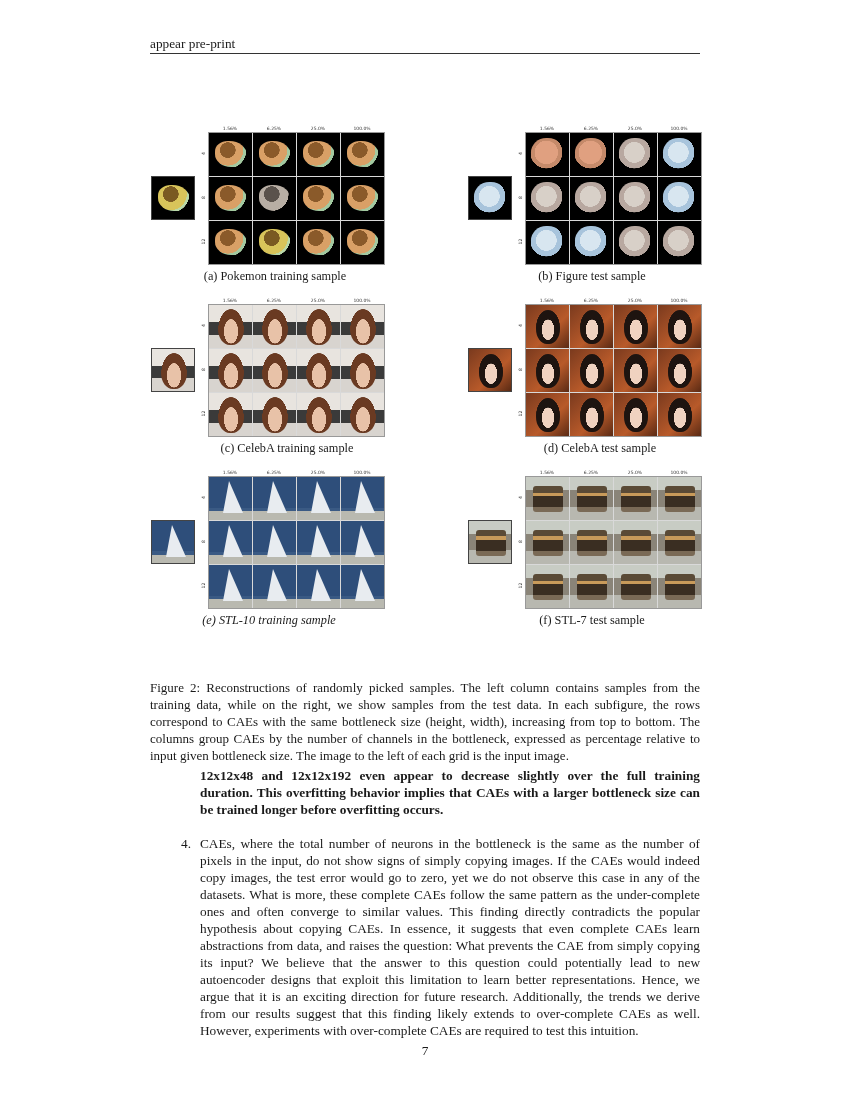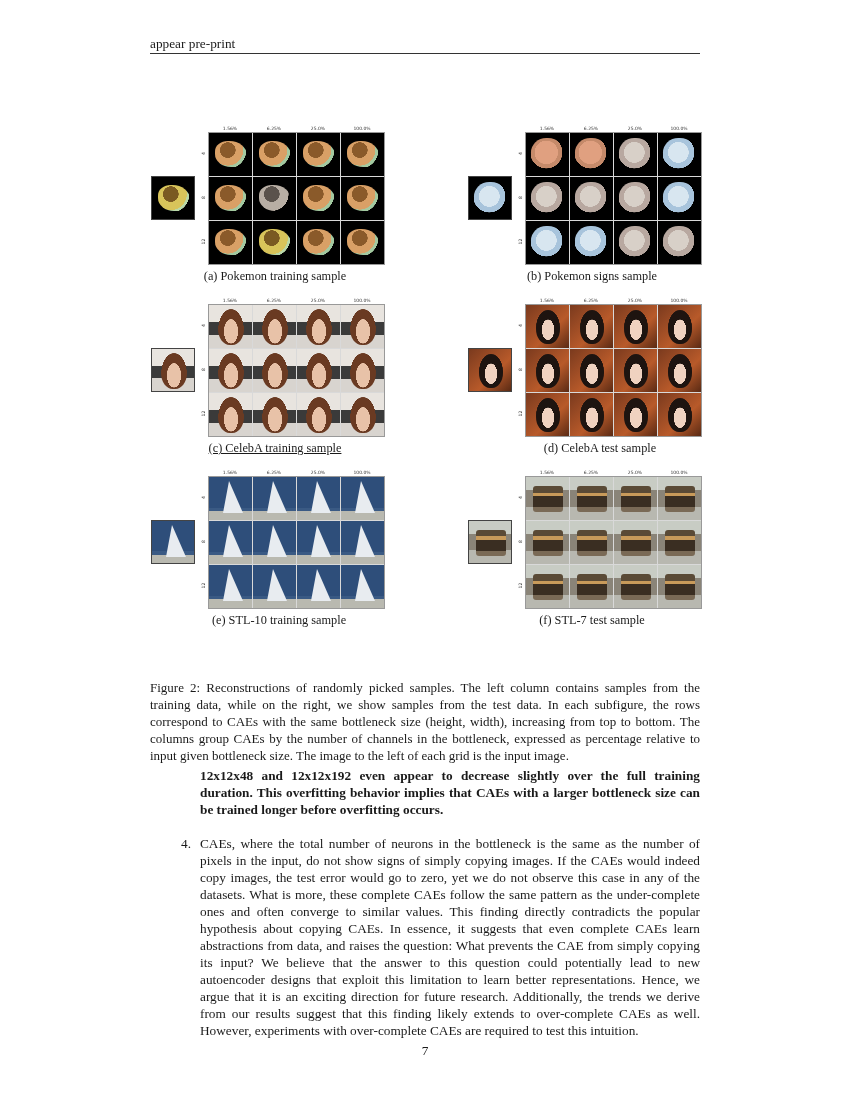--- a/index.html
+++ b/index.html
@@ -95,21 +95,21 @@
     <div class="cell pk-test blue"></div>
     <div class="cell pk-test pale"></div>
     <div class="cell pk-test pale"></div>
     <div class="cell pk-test pale"></div>
     <div class="cell pk-test blue"></div>
     <div class="cell pk-test blue"></div>
     <div class="cell pk-test blue"></div>
     <div class="cell pk-test pale"></div>
     <div class="cell pk-test pale"></div>
   </div>
-  <div class="subcaption" style="left:452px;top:269px;">(b) Pokemon signs sample</div>
+  <div class="subcaption" style="left:452px;top:269px;">(b) Figure test sample</div>
 </div>
 
 <div>
   <div class="input-img celeb-train" style="left:151px;top:348px;"></div>
   <div class="col-labels" style="left:208px;top:298px;">
     <span class="col-label">1.56%</span>
     <span class="col-label">6.25%</span>
     <span class="col-label">25.0%</span>
     <span class="col-label">100.0%</span>
   </div>
@@ -123,21 +123,21 @@
     <div class="cell celeb-train"></div>
     <div class="cell celeb-train"></div>
     <div class="cell celeb-train"></div>
     <div class="cell celeb-train"></div>
     <div class="cell celeb-train"></div>
     <div class="cell celeb-train"></div>
     <div class="cell celeb-train"></div>
     <div class="cell celeb-train"></div>
     <div class="cell celeb-train"></div>
   </div>
-  <div class="subcaption" style="left:135px;top:441px;text-decoration:underline;">(c) CelebA training sample</div>
+  <div class="subcaption" style="left:147px;top:441px;">(c) CelebA training sample</div>
 </div>
 
 <div>
   <div class="input-img celeb-test" style="left:468px;top:348px;"></div>
   <div class="col-labels" style="left:525px;top:298px;">
     <span class="col-label">1.56%</span>
     <span class="col-label">6.25%</span>
     <span class="col-label">25.0%</span>
     <span class="col-label">100.0%</span>
   </div>
@@ -179,21 +179,21 @@
     <div class="cell stl-train"></div>
     <div class="cell stl-train"></div>
     <div class="cell stl-train"></div>
     <div class="cell stl-train"></div>
     <div class="cell stl-train"></div>
     <div class="cell stl-train"></div>
     <div class="cell stl-train"></div>
     <div class="cell stl-train"></div>
     <div class="cell stl-train"></div>
   </div>
-  <div class="subcaption" style="left:139px;top:613px;">(e) STL-10 training sample</div>
+  <div class="subcaption" style="left:129px;top:613px;font-style:italic;">(e) STL-10 training sample</div>
 </div>
 
 <div>
   <div class="input-img stl-test" style="left:468px;top:520px;"></div>
   <div class="col-labels" style="left:525px;top:470px;">
     <span class="col-label">1.56%</span>
     <span class="col-label">6.25%</span>
     <span class="col-label">25.0%</span>
     <span class="col-label">100.0%</span>
   </div>

